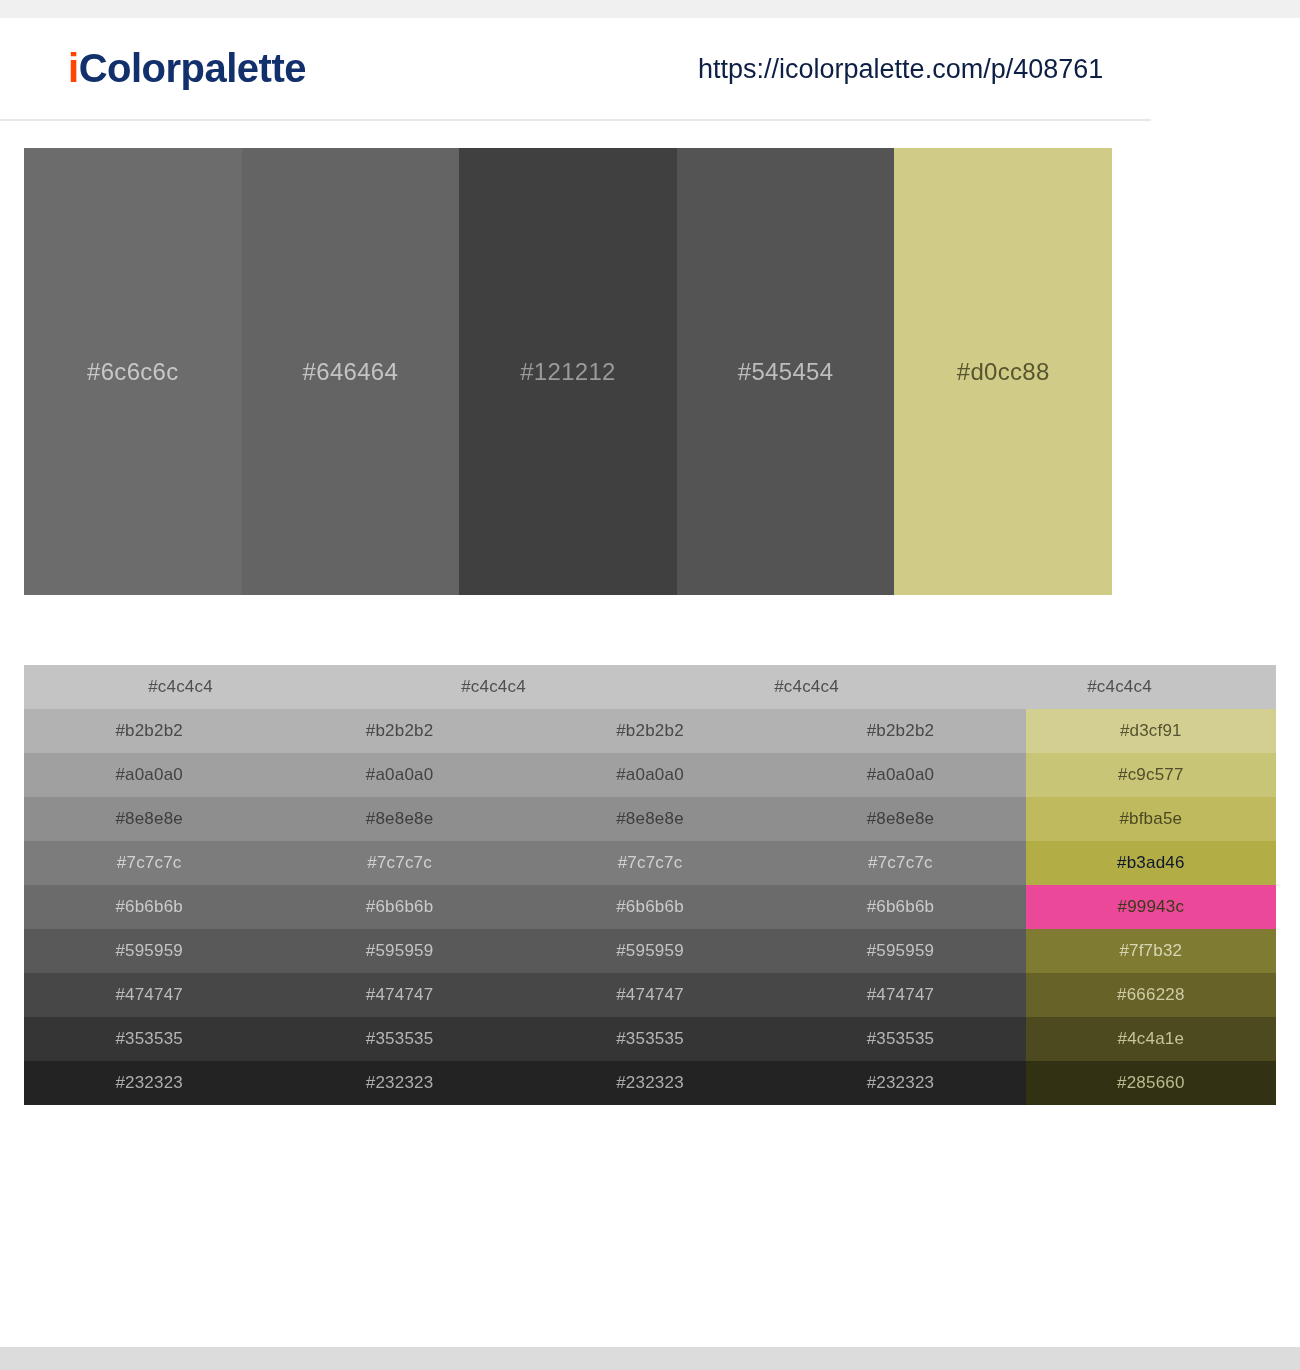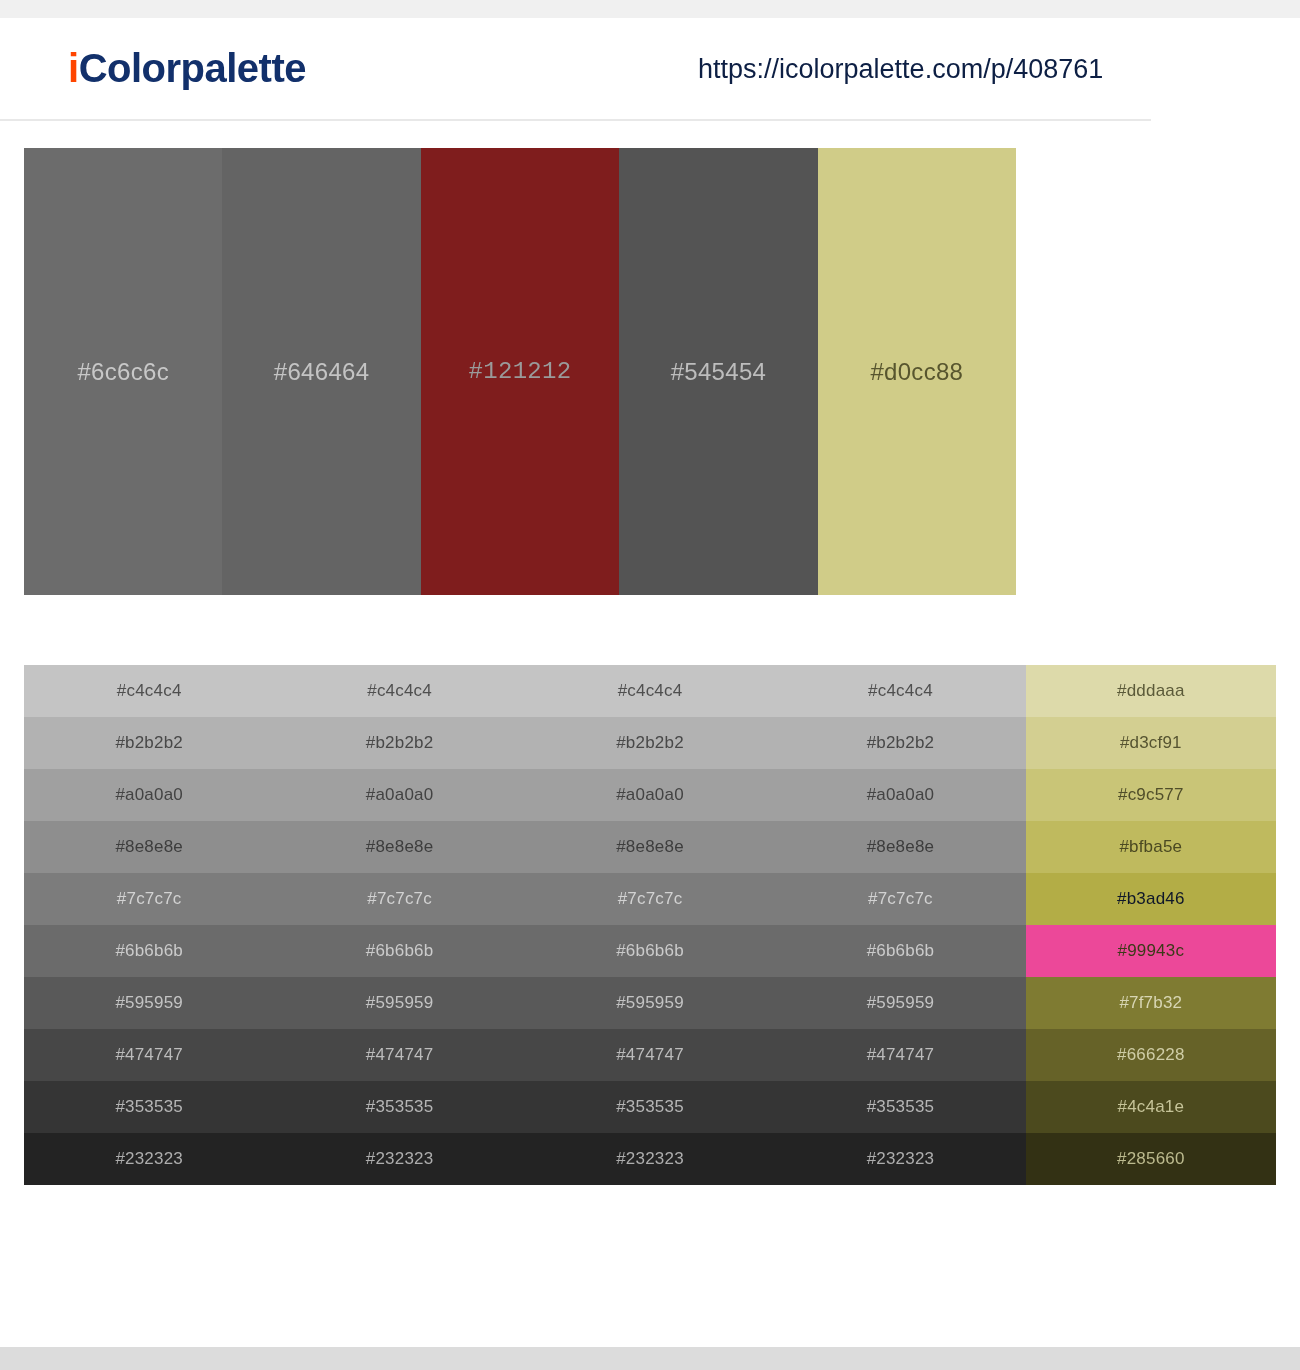--- a/index.html
+++ b/index.html
@@ -59,21 +59,21 @@
     color: #0d1f44;
     white-space: nowrap;
     line-height: 1;
   }
 
   
   .swatch-strip {
     position: absolute;
     left: 24px;
     top: 148px;
-    width: 992px;
+    width: 1088px;
     height: 447px;
     display: flex;
   }
   .swatch {
     flex: 1 1 0;
     display: flex;
     align-items: center;
     justify-content: center;
     position: relative;
   }
@@ -85,21 +85,21 @@
 
   
   .shades-table {
     position: absolute;
     left: 24px;
     top: 665px;
     width: 1252px;
   }
   .shade-row {
     display: flex;
-    height: 52px;
+    height: 44px;
   }
   .shade-cell {
     flex: 1 1 0;
     display: flex;
     align-items: center;
     justify-content: center;
   }
   .shade-cell span {
     font-size: 17px;
     letter-spacing: 0.2px;
@@ -127,21 +127,21 @@
   <div class="site-url">https://icolorpalette.com/p/408761</div>
 </div>
 
 <div class="swatch-strip">
     <div class="swatch" style="background: rgb(108, 108, 108);">
       <span class="swatch-label" style="color: rgb(200, 200, 200);">#6c6c6c</span>
     </div>
     <div class="swatch" style="background: rgb(100, 100, 100);">
       <span class="swatch-label" style="color: rgb(196, 196, 196);">#646464</span>
     </div>
-    <div class="swatch" style="background: #7f1d1d; font-family: Liberation Mono, monospace;">
+    <div class="swatch" style="background: #404040;">
       <span class="swatch-label" style="color: rgb(154, 154, 154);">#121212</span>
     </div>
     <div class="swatch" style="background: rgb(84, 84, 84);">
       <span class="swatch-label" style="color: rgb(189, 189, 189);">#545454</span>
     </div>
     <div class="swatch" style="background: rgb(208, 204, 136);">
       <span class="swatch-label" style="color: rgb(87, 85, 46);">#d0cc88</span>
     </div>
   </div>
 
@@ -152,23 +152,20 @@
       </div>
       <div class="shade-cell" style="background: rgb(196, 196, 196);">
         <span style="color: rgb(79, 79, 79);">#c4c4c4</span>
       </div>
       <div class="shade-cell" style="background: rgb(196, 196, 196);">
         <span style="color: rgb(79, 79, 79);">#c4c4c4</span>
       </div>
       <div class="shade-cell" style="background: rgb(196, 196, 196);">
         <span style="color: rgb(79, 79, 79);">#c4c4c4</span>
       </div>
-      <div class="shade-cell" style="background: rgb(221, 218, 170);">
-        <span style="color: rgb(91, 90, 57);">#dddaaa</span>
-      </div>
     </div>
     <div class="shade-row">
       <div class="shade-cell" style="background: rgb(178, 178, 178);">
         <span style="color: rgb(72, 72, 72);">#b2b2b2</span>
       </div>
       <div class="shade-cell" style="background: rgb(178, 178, 178);">
         <span style="color: rgb(72, 72, 72);">#b2b2b2</span>
       </div>
       <div class="shade-cell" style="background: rgb(178, 178, 178);">
         <span style="color: rgb(72, 72, 72);">#b2b2b2</span>

